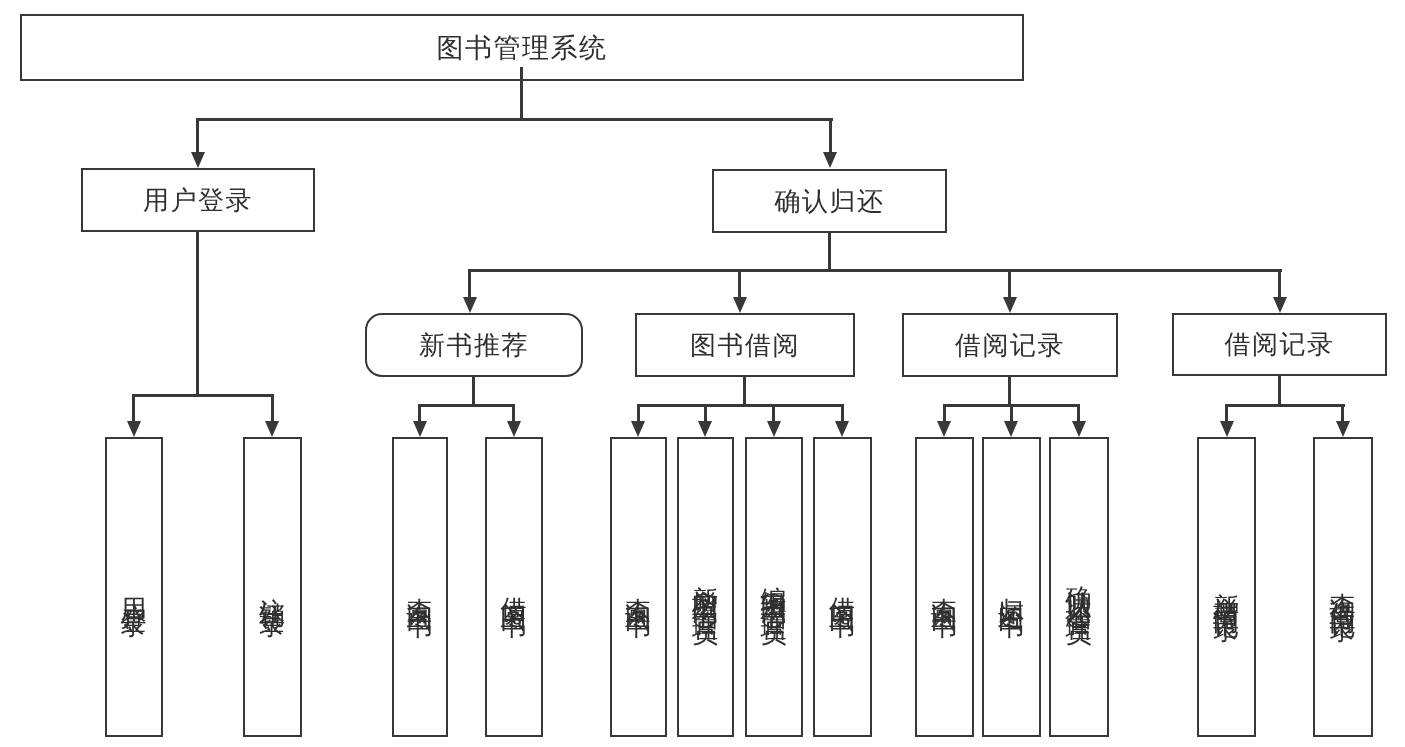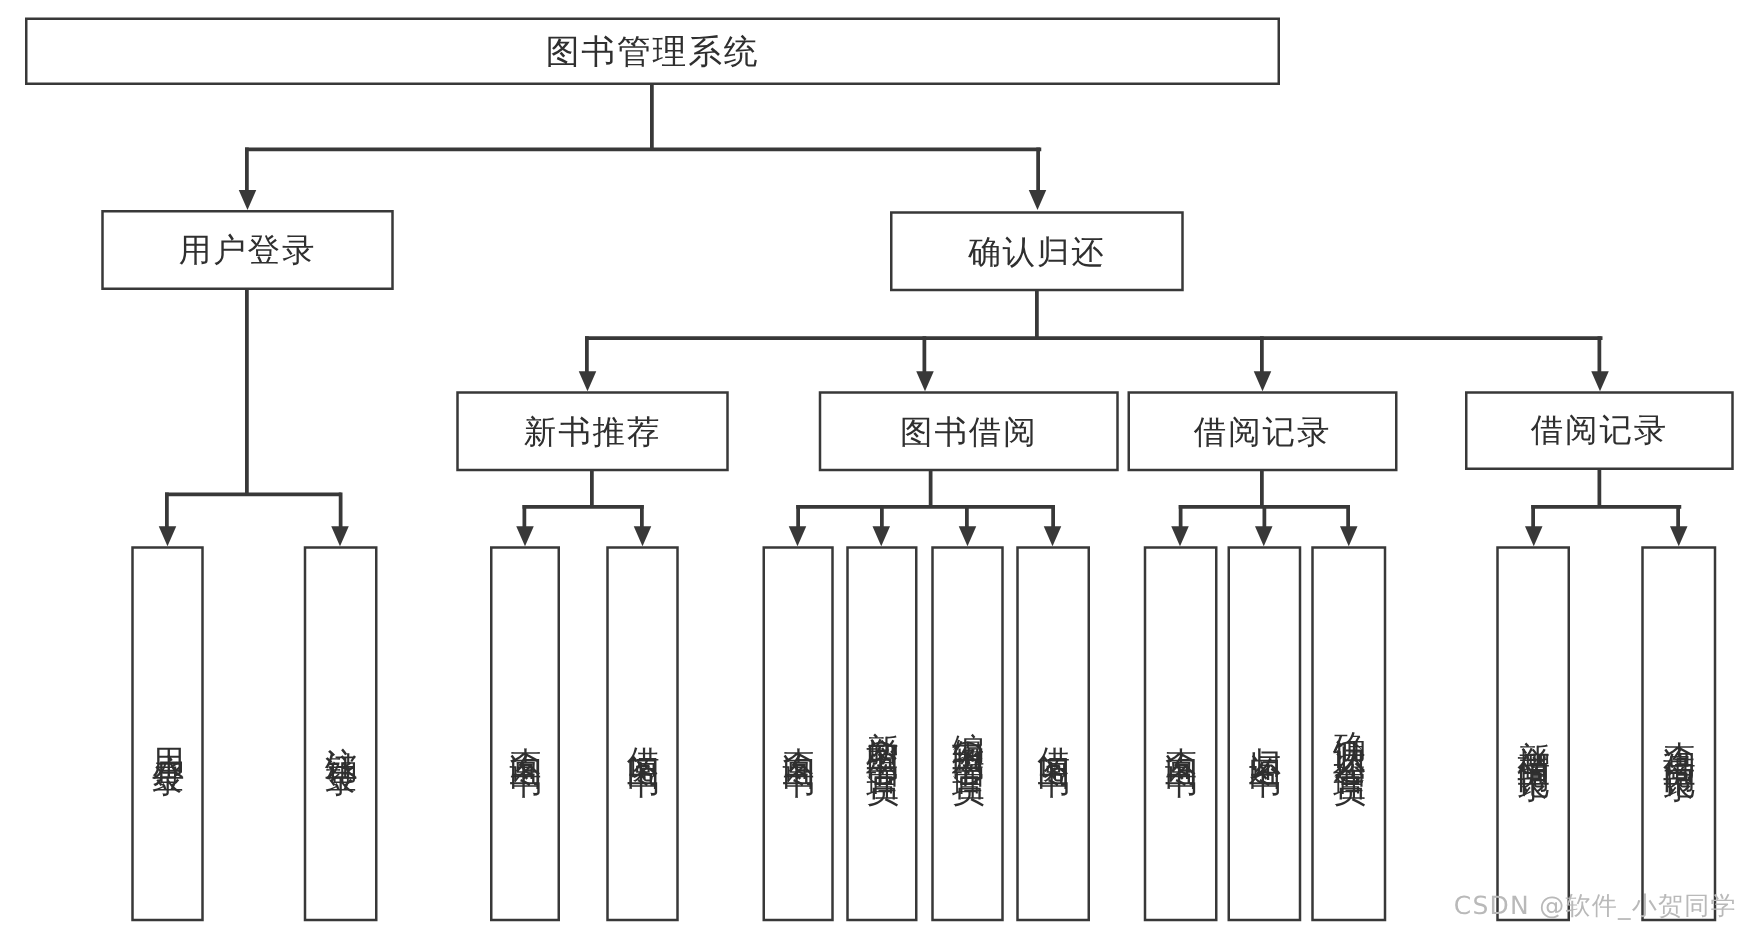--- a/index.html
+++ b/index.html
@@ -32,21 +32,21 @@
   .watermark{
     position:absolute;left:1163px;top:711px;z-index:5;
     font-size:20px;letter-spacing:1px;color:var(--watermark,#b9b9b9);
   }
 </style>
 </head>
 <body>
 
 <div class="stage">
 
-  <div class="node root-box" style="left:20px;top:14px;width:1004px;height:54px;">
+  <div class="node root-box" style="left:20px;top:14px;width:1004px;height:67px;">
     <span>图书管理系统</span>
   </div>
 
   <div class="vline" style="left:520px;top:67px;height:53px;"></div>
   <div class="hline" style="left:196px;top:118px;width:637px;"></div>
   <div class="vline" style="left:196px;top:118px;height:35px;"></div>
   <div class="arrow" style="left:191px;top:152px;"></div>
   <div class="vline" style="left:829px;top:118px;height:35px;"></div>
   <div class="arrow" style="left:823px;top:152px;"></div>
 
@@ -68,24 +68,24 @@
   <div class="hline" style="left:468px;top:269px;width:814px;"></div>
   <div class="vline" style="left:468px;top:269px;height:30px;"></div>
   <div class="arrow" style="left:463px;top:297px;"></div>
   <div class="vline" style="left:738px;top:269px;height:30px;"></div>
   <div class="arrow" style="left:733px;top:297px;"></div>
   <div class="vline" style="left:1008px;top:269px;height:30px;"></div>
   <div class="arrow" style="left:1003px;top:297px;"></div>
   <div class="vline" style="left:1278px;top:269px;height:30px;"></div>
   <div class="arrow" style="left:1273px;top:297px;"></div>
 
-  <div class="node" style="left:365px;top:313px;width:218px;height:64px;">
+  <div class="node" style="left:365px;top:313px;width:218px;height:64px;border-radius:17px;">
     <span>新书推荐</span>
   </div>
-  <div class="node" style="left:635px;top:313px;width:240px;height:64px;margin-left:20px;">
+  <div class="node" style="left:635px;top:313px;width:220px;height:64px;">
     <span>图书借阅</span>
   </div>
   <div class="node" style="left:902px;top:313px;width:216px;height:64px;">
     <span>借阅记录</span>
   </div>
   <div class="node" style="left:1172px;top:313px;width:215px;height:63px;">
     <span>借阅记录</span>
   </div>
 
   <div class="vline" style="left:472px;top:376px;height:30px;"></div>
@@ -159,15 +159,14 @@
     <span class="vtext">确认归还（管理员）</span>
   </div>
 
   <div class="node vnode" style="left:1197px;top:437px;width:59px;height:300px;">
     <span class="vtext">新增借阅记录</span>
   </div>
   <div class="node vnode" style="left:1313px;top:437px;width:60px;height:300px;">
     <span class="vtext">查询借阅记录</span>
   </div>
 
-  <div class="watermark">CSDN @软件_小贺同学</div>
 
 </div>
 
 </body></html>

